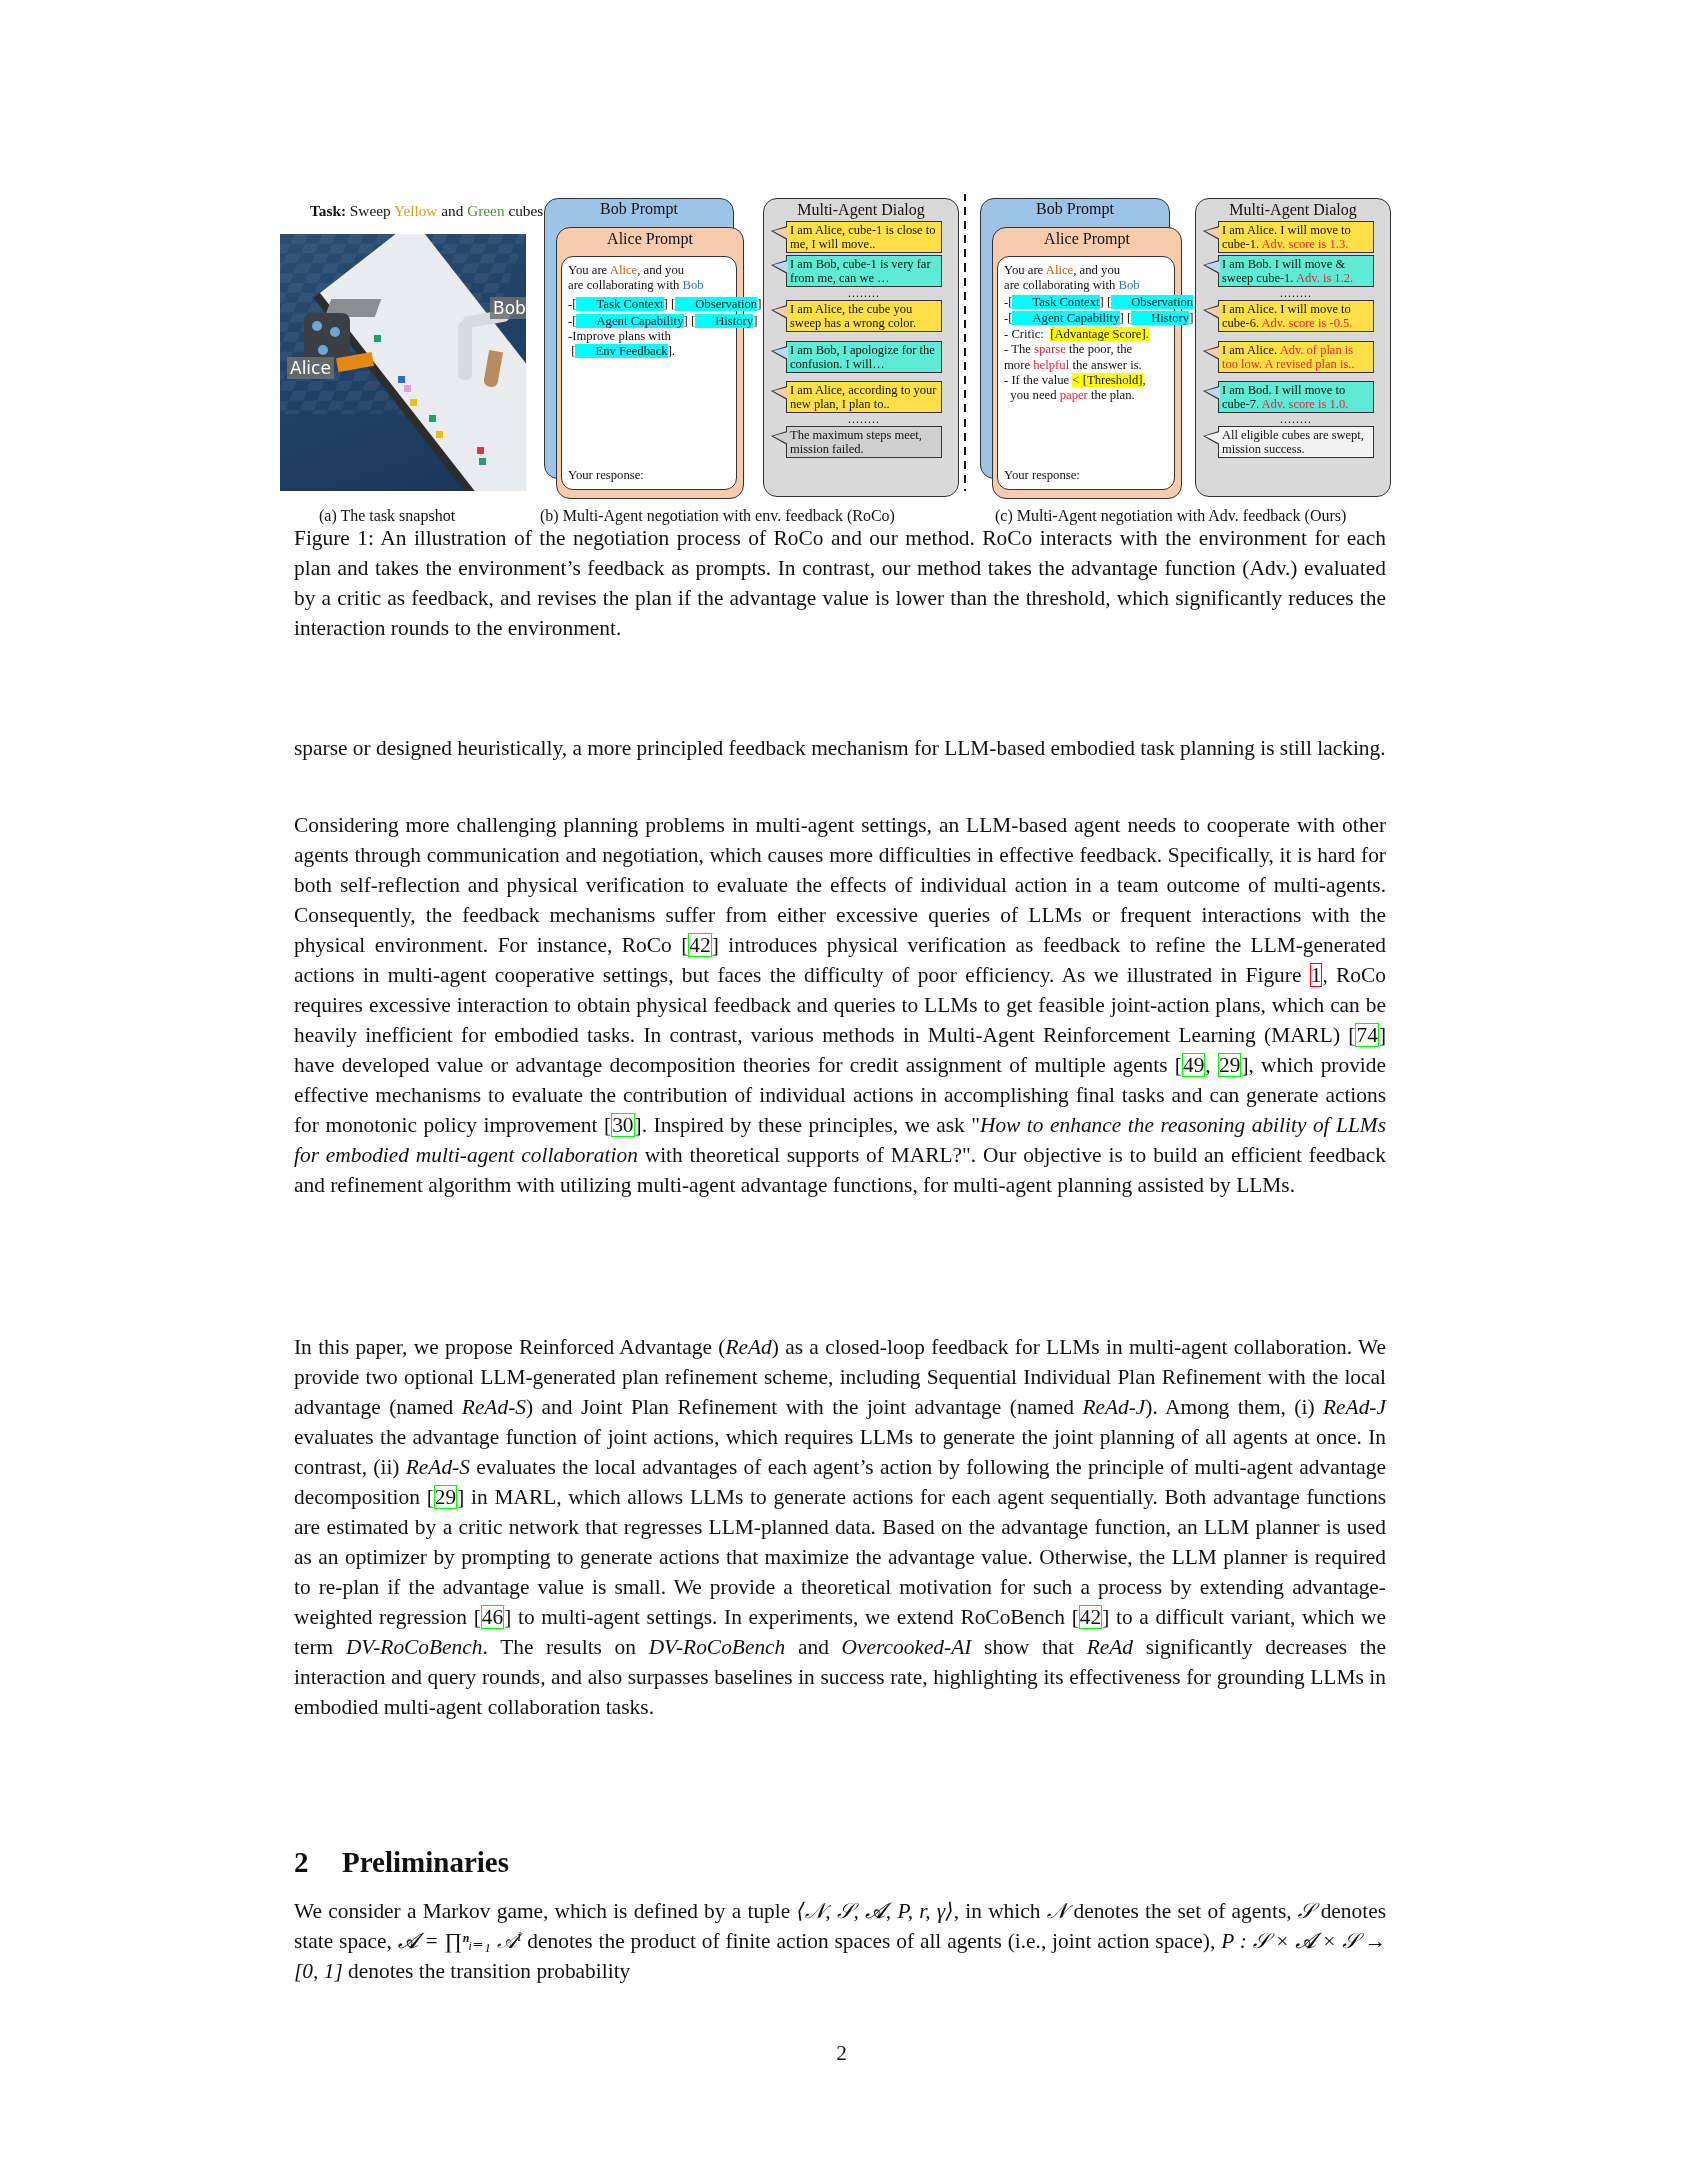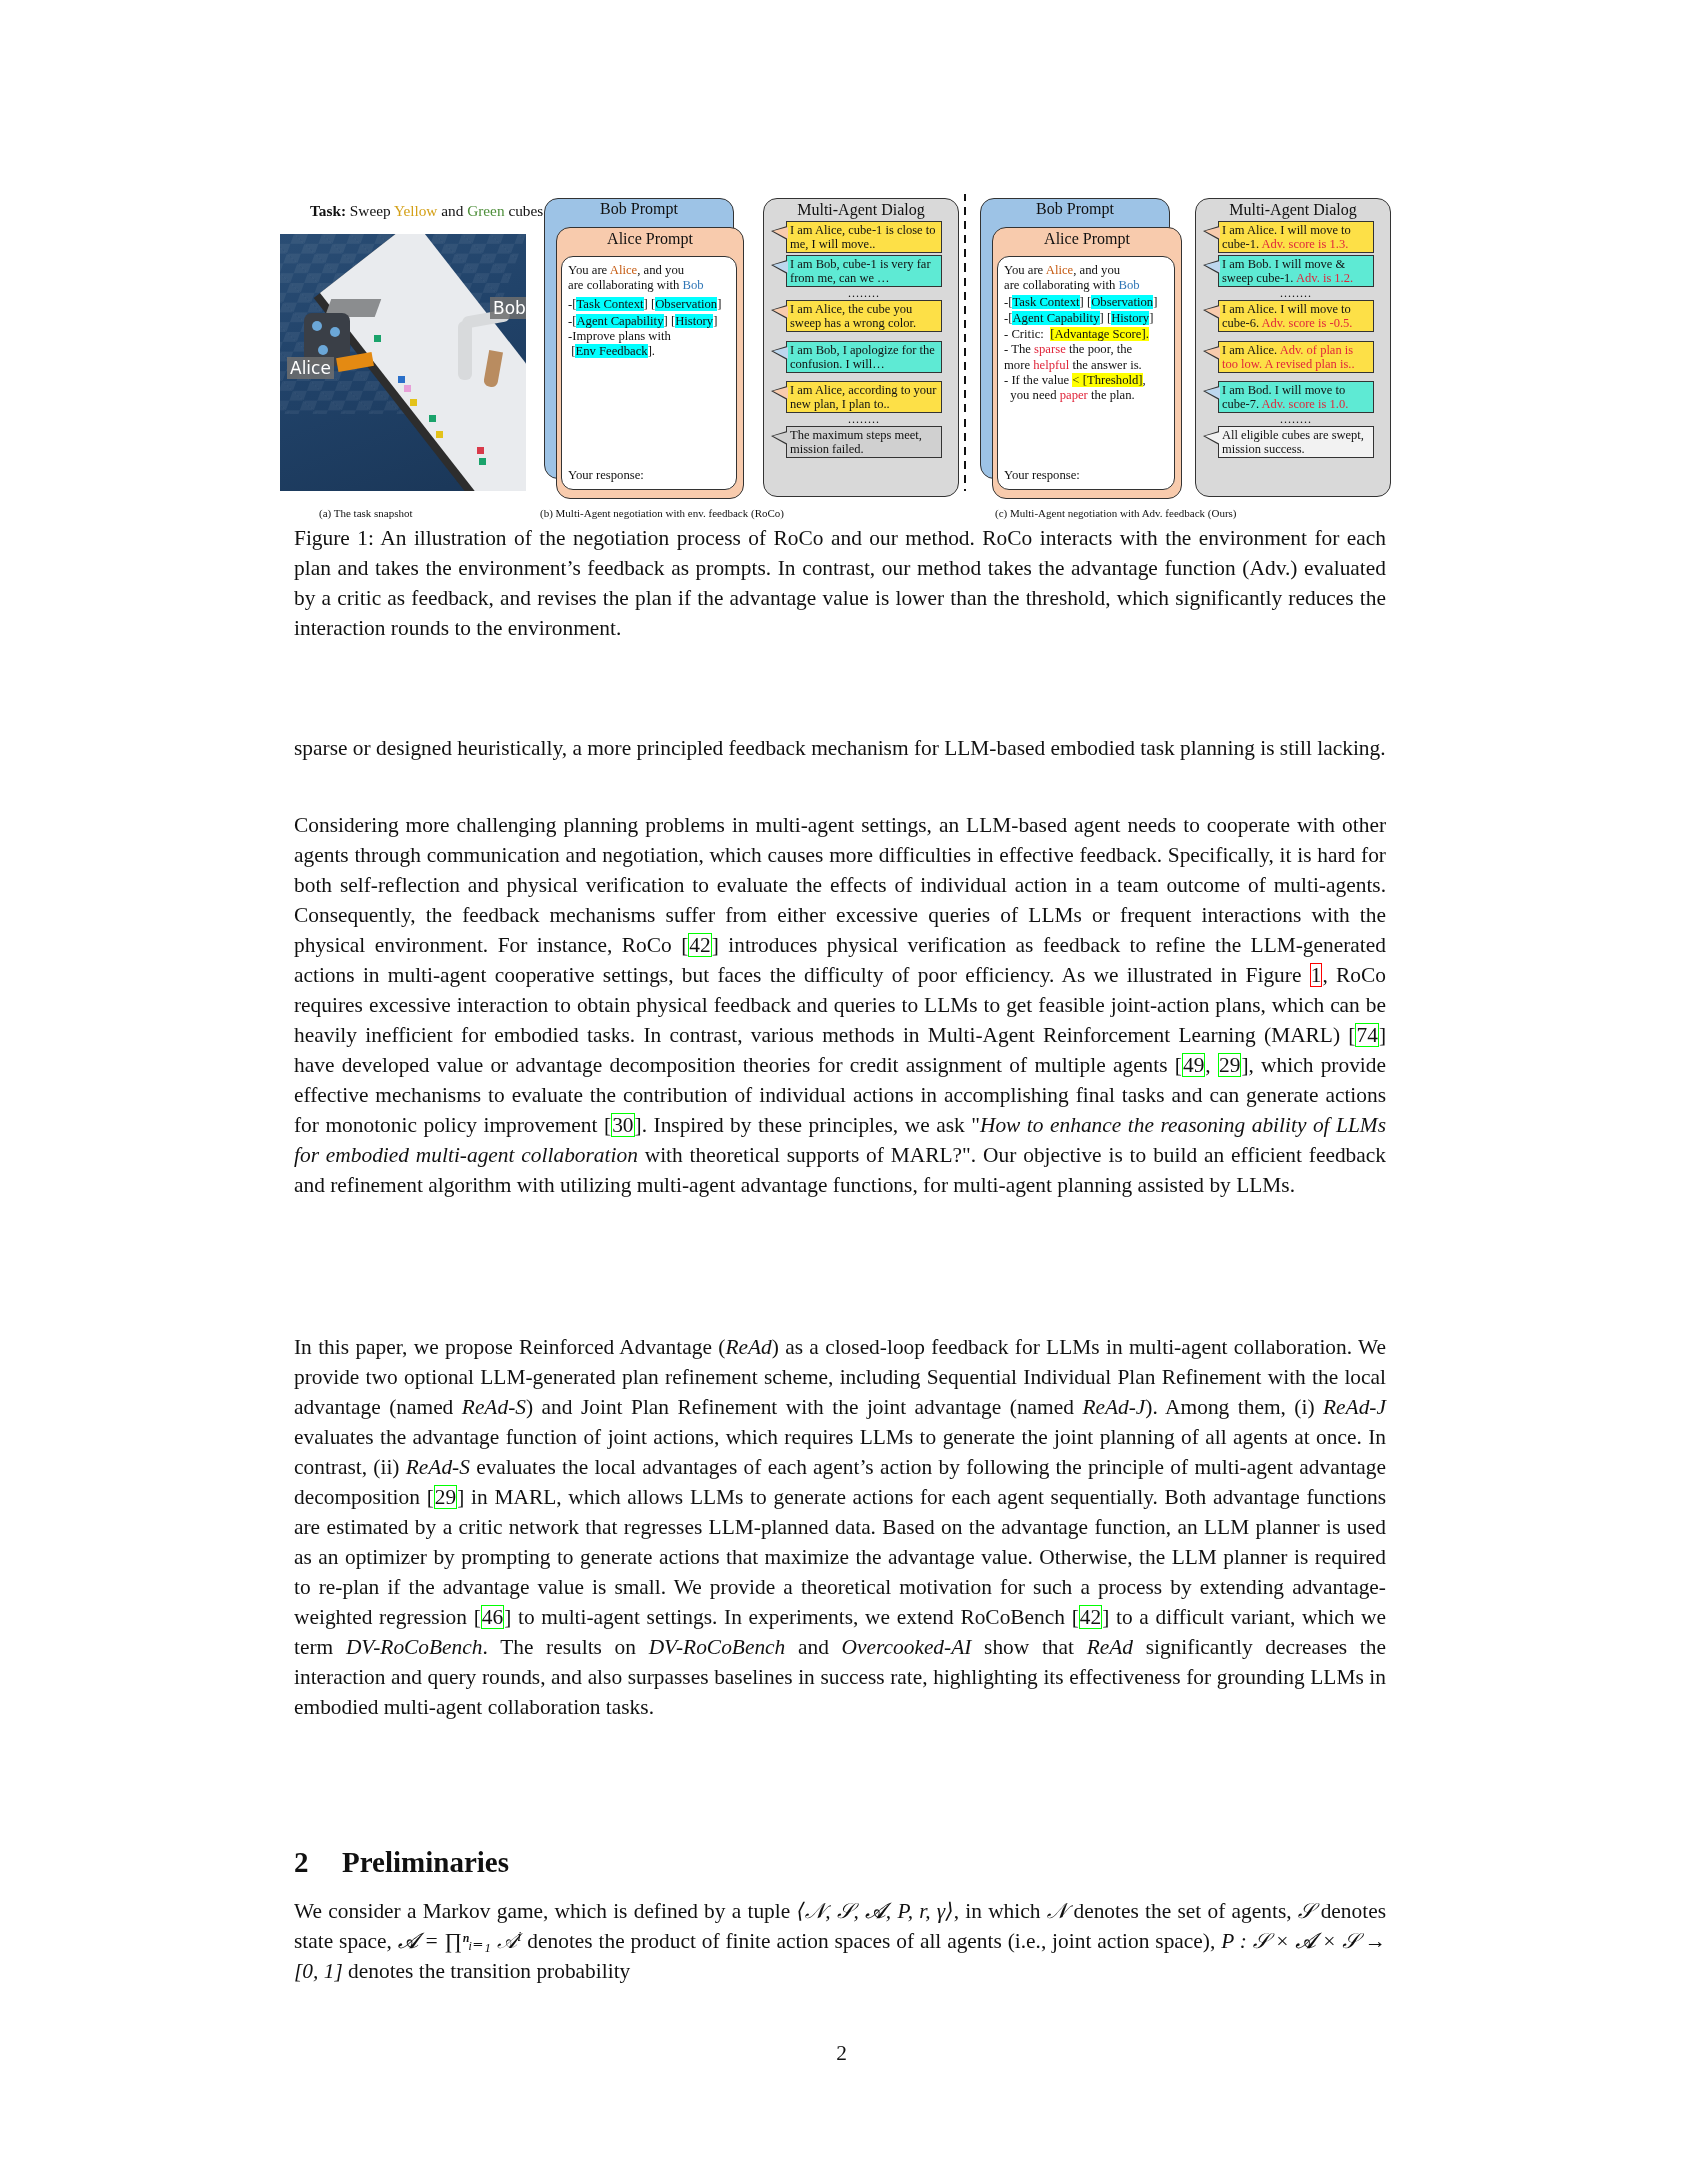--- a/index.html
+++ b/index.html
@@ -30,40 +30,40 @@
   .scene .broom { position: absolute; left: 206px; top: 117px; width: 14px; height: 36px; background: #b98c60; transform: rotate(10deg); border-radius: 0 0 6px 6px; }
   .scene .cube { position: absolute; width: 7px; height: 7px; }
 
   .panel { position: absolute; border: 1.3px solid #333; border-radius: 14px; }
   .bob-card { background: #9dc3e6; }
   .alice-card { background: #f8cbad; }
   .dialog-card { background: #d9d9d9; }
   .card-title { position: absolute; left: 0; right: 0; text-align: center; font-size: 16px; }
   .prompt-body { position: absolute; background: #ffffff; border: 1.3px solid #333; border-radius: 12px; font-size: 12.7px; line-height: 15.3px; padding: 6px 6px; box-sizing: border-box; }
   .prompt-body .line { white-space: nowrap; }
-  .hl-cyan { background: #00ffff; }
+  .hl-cyan { background: #00ffff; padding-left: 20px; }
   .hl-yellow { background: #ffff00; }
   .c-alice { color: #c55a11; }
   .c-bob { color: #2e75b6; }
   .c-red { color: #e0263b; }
   .resp { position: absolute; left: 6px; bottom: 6px; }
 
   .bubble { position: absolute; left: 22px; width: 156px; border: 1.2px solid #333; font-size: 12.5px; line-height: 14px; padding: 1px 3px; box-sizing: border-box; }
   .bubble::before { content: ""; position: absolute; left: -16px; top: 4px; width: 0; height: 0; border-top: 5px solid transparent; border-bottom: 9px solid transparent; border-right: 16px solid #333; }
   .bubble::after { content: ""; position: absolute; left: -14px; top: 5px; width: 0; height: 0; border-top: 4px solid transparent; border-bottom: 8px solid transparent; border-right: 15px solid var(--bub-bg); }
   .b-alice { background: #fde047; --bub-bg: #f8cbad; }
   .b-bob { background: #5eead4; --bub-bg: #bdd7ee; }
   .b-grey { background: #d0d0d0; --bub-bg: #d0d0d0; }
   .b-white { background: #f2f2f2; --bub-bg: #f2f2f2; }
   .dots { position: absolute; left: 22px; width: 156px; text-align: center; font-size: 12px; line-height: 8px; letter-spacing: 1px; }
 
   .divider { position: absolute; left: 695px; top: 0; height: 297px; border-left: 2.5px dashed #111; }
   .divider { border-image: repeating-linear-gradient(to bottom, #111 0 8px, transparent 8px 14px) 1; }
 
-  .subcap { position: absolute; top: 313px; font-size: 11px; white-space: nowrap; }
+  .subcap { position: absolute; top: 313px; font-size: 16px; white-space: nowrap; }
 
   
   .caption { position: absolute; left: 294px; top: 523px; width: 1092px; font-size: 21.4px; line-height: 30px; text-align: justify; }
   .body { position: absolute; left: 294px; width: 1092px; font-size: 21.4px; line-height: 30px; text-align: justify; hyphens: none; }
   .body p { margin: 0; }
   .cite { outline: 1.8px solid #00ff00; outline-offset: -1px; padding: 0 1px; }
   .ref { outline: 1.8px solid #ff0000; outline-offset: -1px; padding: 0 1px; }
   .section-head { position: absolute; left: 294px; top: 1846px; font-size: 29px; font-weight: bold; white-space: nowrap; }
   .section-head .num { display: inline-block; width: 48px; }
   .page-num { position: absolute; left: 0; right: 0; top: 2041px; text-align: center; font-size: 21.4px; }

